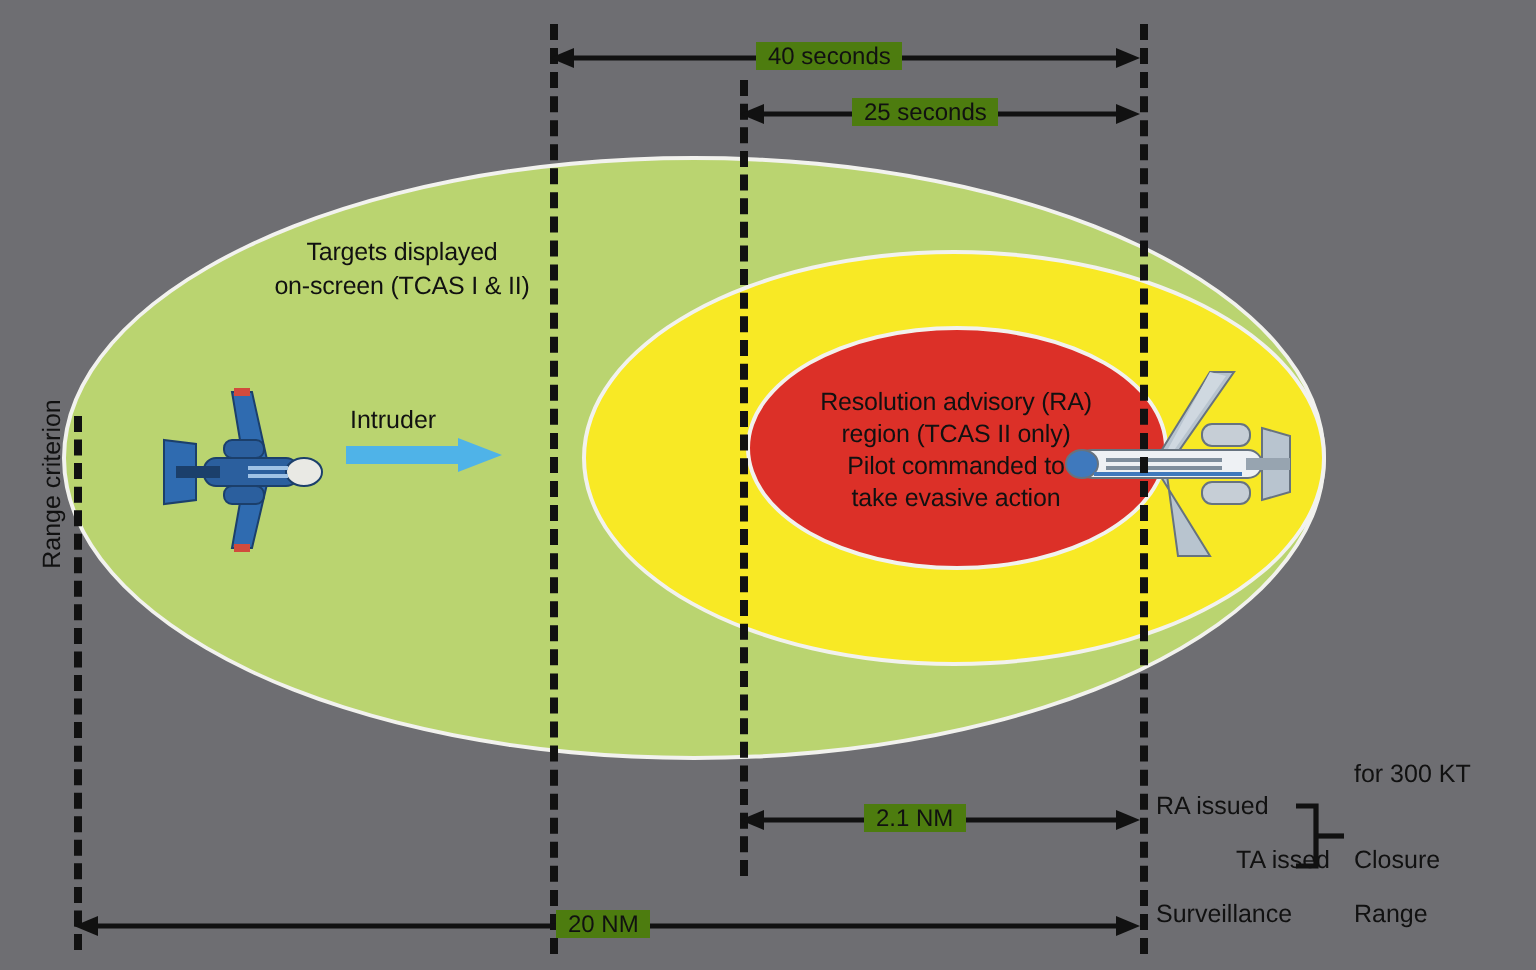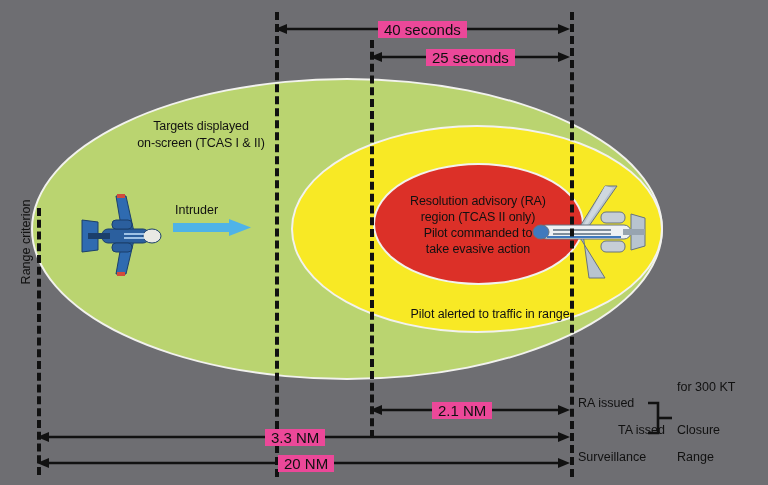--- a/index.html
+++ b/index.html
@@ -94,22 +94,22 @@
 
   
   .measure {
     position: absolute;
     height: 18px;
   }
   .measure svg { display: block; overflow: visible; }
   .measure-text {
     position: absolute;
     top: -1px;
-    font-size: 15px;
-    background: #ec4899;
+    font-size: 12px;
+    background: #4d7c0f;
     padding: 0 6px;
     white-space: nowrap;
   }
 
   
   .rlabel {
     position: absolute;
     font-size: 12.5px;
     white-space: nowrap;
   }
@@ -190,21 +190,20 @@
 
   <div class="regionlabel" id="label-green">Targets displayed
 on-screen (TCAS I &amp; II)</div>
 
 
   <div class="regionlabel" id="label-red">Resolution advisory (RA)
 region (TCAS II only)
 Pilot commanded to
 take evasive action</div>
 
-  <div class="regionlabel" id="label-pilot">Pilot alerted to traffic in range</div>
 
   <div id="label-intruder">Intruder</div>
 
   <div id="label-range-criterion">Range criterion</div>
 
   <svg id="intruder-arrow" viewBox="0 0 78 17">
     <polygon points="0,4 56,4 56,0 78,8.5 56,17 56,13 0,13" fill="#4fb3e8"></polygon>
   </svg>
 
   <div class="measure" style="left:275px; top:22px; width:295px;">
@@ -227,28 +226,20 @@
 
   <div class="measure" style="left:370px; top:403px; width:170px;">
     <svg width="200" height="14" viewBox="0 0 200 14">
       <line x1="10" y1="7" x2="190" y2="7" stroke="#111" stroke-width="2.4"></line>
       <polygon points="0,7 12,2 12,12" fill="#111"></polygon>
       <polygon points="200,7 188,2 188,12" fill="#111"></polygon>
     </svg>
     <span class="measure-text" style="left:62px;">2.1 NM</span>
   </div>
 
-  <div class="measure" style="left:37px; top:430px; width:533px;">
-    <svg width="533" height="14" viewBox="0 0 533 14">
-      <line x1="10" y1="7" x2="523" y2="7" stroke="#111" stroke-width="2.4"></line>
-      <polygon points="0,7 12,2 12,12" fill="#111"></polygon>
-      <polygon points="533,7 521,2 521,12" fill="#111"></polygon>
-    </svg>
-    <span class="measure-text" style="left:228px;">3.3 NM</span>
-  </div>
 
   <div class="measure" style="left:37px; top:456px; width:533px;">
     <svg width="533" height="14" viewBox="0 0 533 14">
       <line x1="10" y1="7" x2="523" y2="7" stroke="#111" stroke-width="2.4"></line>
       <polygon points="0,7 12,2 12,12" fill="#111"></polygon>
       <polygon points="533,7 521,2 521,12" fill="#111"></polygon>
     </svg>
     <span class="measure-text" style="left:241px;">20 NM</span>
   </div>
 

